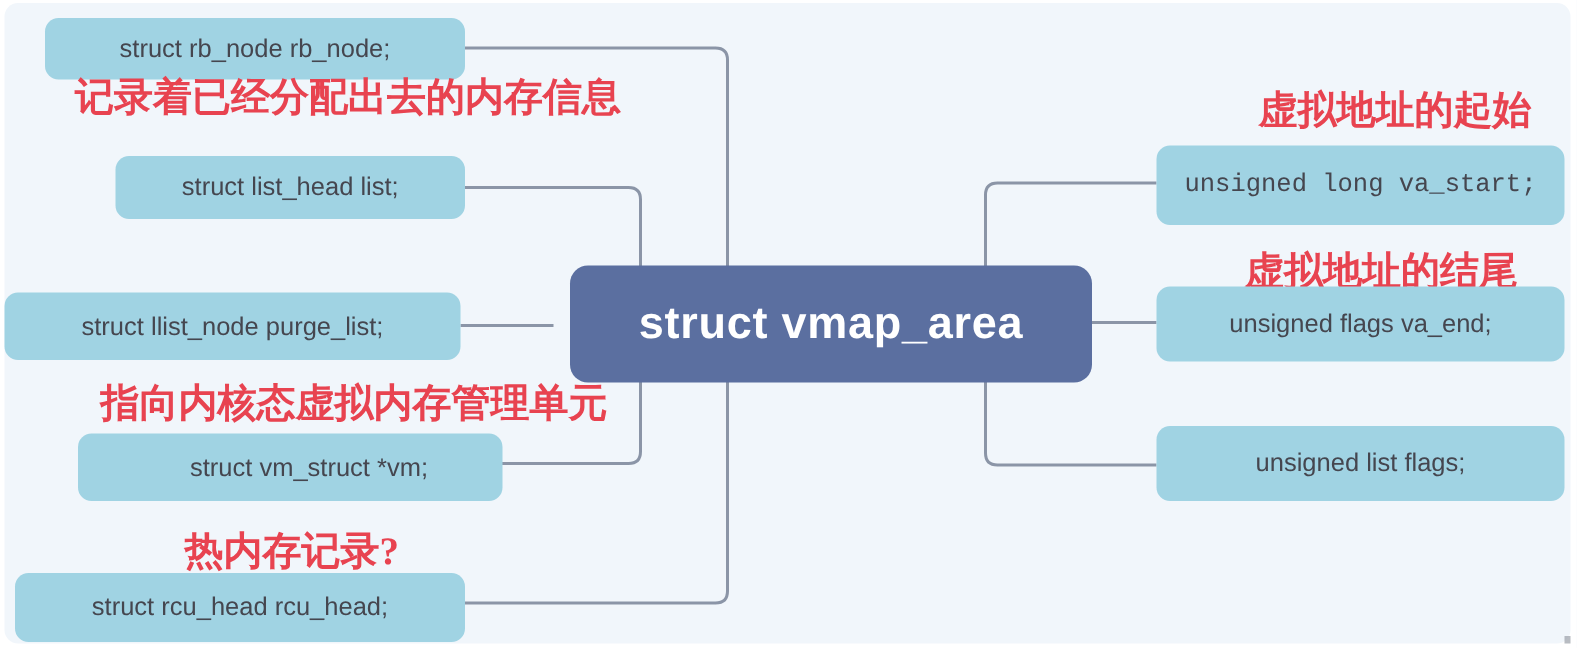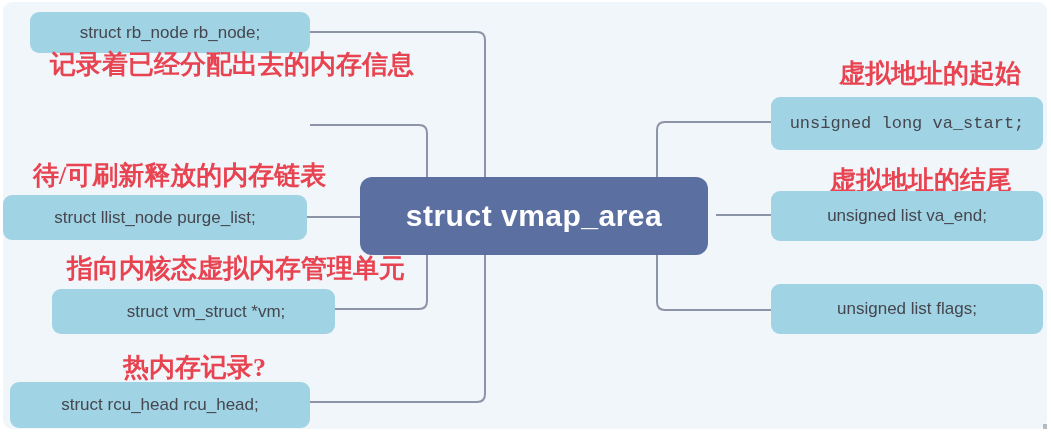--- a/index.html
+++ b/index.html
@@ -64,21 +64,21 @@
     line-height: 24px;
     color: #e84350;
     white-space: nowrap;
   }
   
   .n-rb     { left: 30px;  top: 12px;  width: 280px; height: 41px; }
   .n-list   { left: 77px;  top: 104px; width: 233px; height: 42px; }
   .n-purge  { left: 3px;   top: 195px; width: 304px; height: 45px; }
   .n-vm     { left: 52px;  top: 289px; width: 258px; height: 45px; padding-left: 25px; }
   .n-rcu    { left: 10px;  top: 382px; width: 300px; height: 46px; }
-  .n-center { left: 360px; top: 177px; width: 348px; height: 78px; }
+  .n-center { left: 380px; top: 177px; width: 348px; height: 78px; }
   .n-vstart { left: 771px; top: 97px;  width: 272px; height: 53px; font-family: Liberation Mono, monospace; }
   .n-vend   { left: 771px; top: 191px; width: 272px; height: 50px; }
   .n-flags  { left: 771px; top: 284px; width: 272px; height: 50px; }
   
   .a-rb     { left: 50px;  top: 53px;  }
   .a-purge  { left: 33px;  top: 164px; }
   .a-vm     { left: 67px;  top: 257px; }
   .a-rcu    { left: 123px; top: 356px; text-align: center; }
   .a-vstart { left: 839px; top: 62px;  }
   .a-vend   { left: 830px; top: 169px; }
@@ -104,34 +104,34 @@
     <path d="M310,309 H419 Q427,309 427,301 V254"></path>
     <path d="M310,402 H477 Q485,402 485,394 V254"></path>
     <path d="M657,178 V130 Q657,122 665,122 H771"></path>
     <path d="M716,215 H771"></path>
     <path d="M657,254 V302 Q657,310 665,310 H771"></path>
   </svg>
 
   <div class="node n-rb">struct rb_node rb_node;</div>
   <div class="annotation a-rb">记录着已经分配出去的内存信息</div>
 
+  <div class="node n-list">struct list_head list;</div>
 
-  <div class="annotation a-purge">待/可刷新释放的内存链表</div>
   <div class="node n-purge">struct llist_node purge_list;</div>
 
   <div class="annotation a-vm">指向内核态虚拟内存管理单元</div>
   <div class="node n-vm">struct vm_struct *vm;</div>
 
   <div class="annotation a-rcu">热内存记录?</div>
   <div class="node n-rcu">struct rcu_head rcu_head;</div>
 
   <div class="node center n-center">struct vmap_area</div>
 
   <div class="annotation a-vstart">虚拟地址的起始</div>
   <div class="node n-vstart">unsigned long va_start;</div>
 
   <div class="annotation a-vend">虚拟地址的结尾</div>
-  <div class="node n-vend">unsigned list va_end;</div>
+  <div class="node n-vend">unsigned flags va_end;</div>
 
   <div class="node n-flags">unsigned list flags;</div>
 
   <div class="corner-artifact"></div>
 </div>
 
 </body></html>

